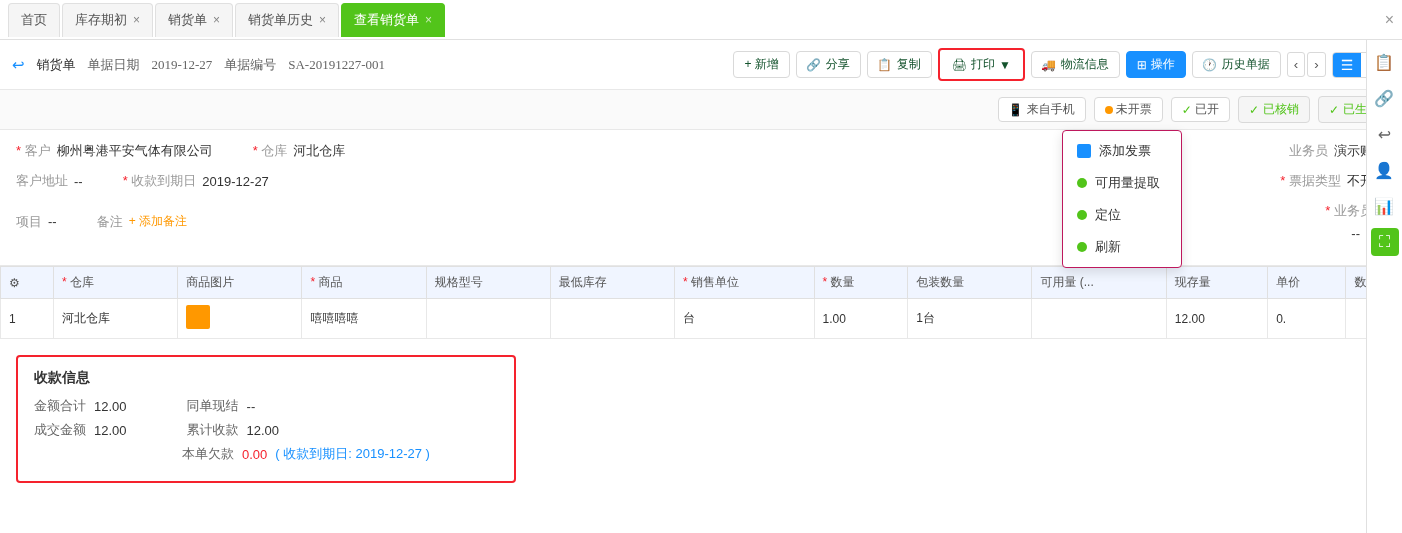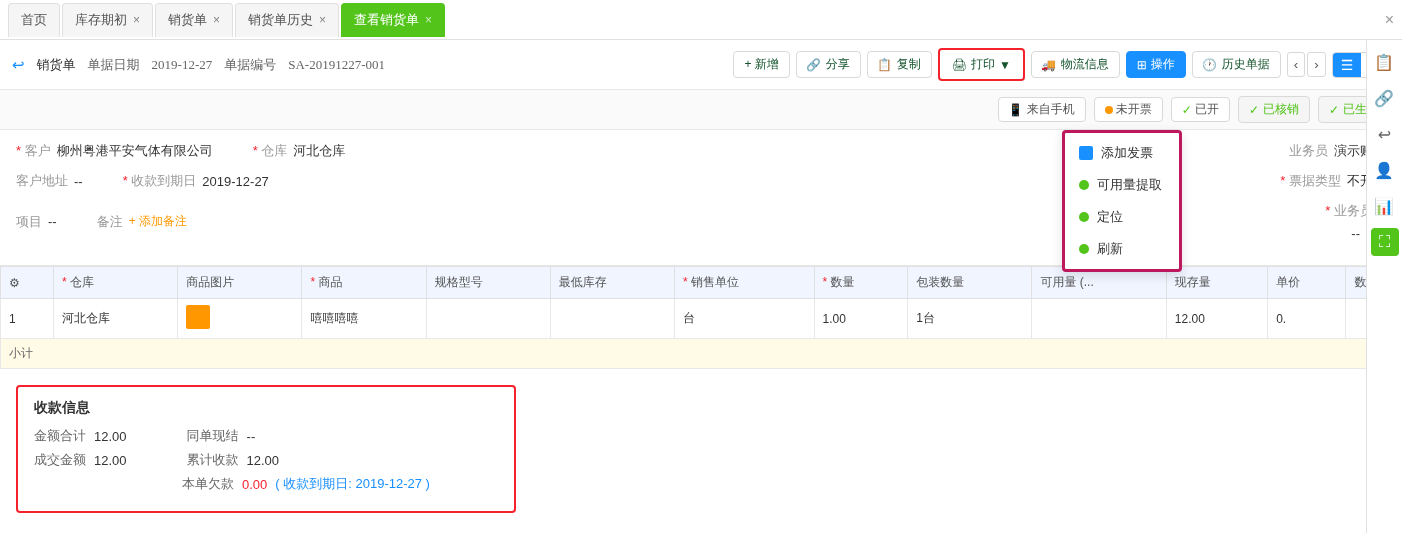--- a/index.html
+++ b/index.html
@@ -97,21 +97,21 @@
     .payment-row { display: flex; gap: 60px; margin-bottom: 6px; }
     .payment-item { display: flex; align-items: center; gap: 8px; }
     .payment-label { color: #666; font-size: 13px; white-space: nowrap; }
     .payment-value { color: #333; font-size: 13px; }
     .payment-value.red { color: #f5222d; }
     .payment-value.blue-date { color: #1890ff; }
 
     
     .dropdown-menu {
       position: absolute; top: 90px; right: 220px;
-      background: #fff; border: 3px solid #be185d; border-radius: 4px;
+      background: #fff; border: 1px solid #be185d; border-radius: 4px;
       box-shadow: 0 4px 12px rgba(0,0,0,0.12); z-index: 100; min-width: 120px;
       padding: 4px 0;
     }
     .dropdown-item {
       display: flex; align-items: center; gap: 8px; padding: 7px 14px;
       cursor: pointer; font-size: 13px; color: #333;
     }
     .dropdown-item .square-icon {
       width: 14px; height: 14px; background: #1890ff; border-radius: 2px;
       display: inline-block;
@@ -338,23 +338,20 @@
             <td></td>
             <td></td>
             <td>台</td>
             <td>1.00</td>
             <td>1台</td>
             <td></td>
             <td>12.00</td>
             <td>0.</td>
             <td></td>
           </tr>
-          <tr class="subtotal">
-            <td colspan="13">小计</td>
-          </tr>
         </tbody>
       </table>
     </div>
 
     <div style="padding: 8px 0;">
       <div class="payment-section">
         <div class="payment-title">收款信息</div>
         <div class="payment-row">
           <div class="payment-item">
             <span class="payment-label">金额合计</span>

